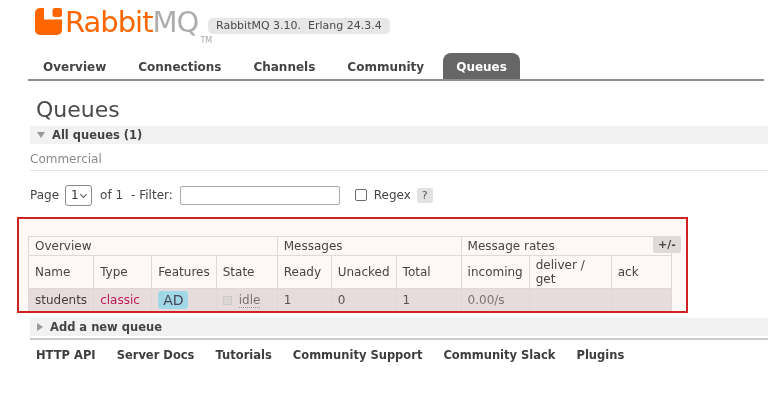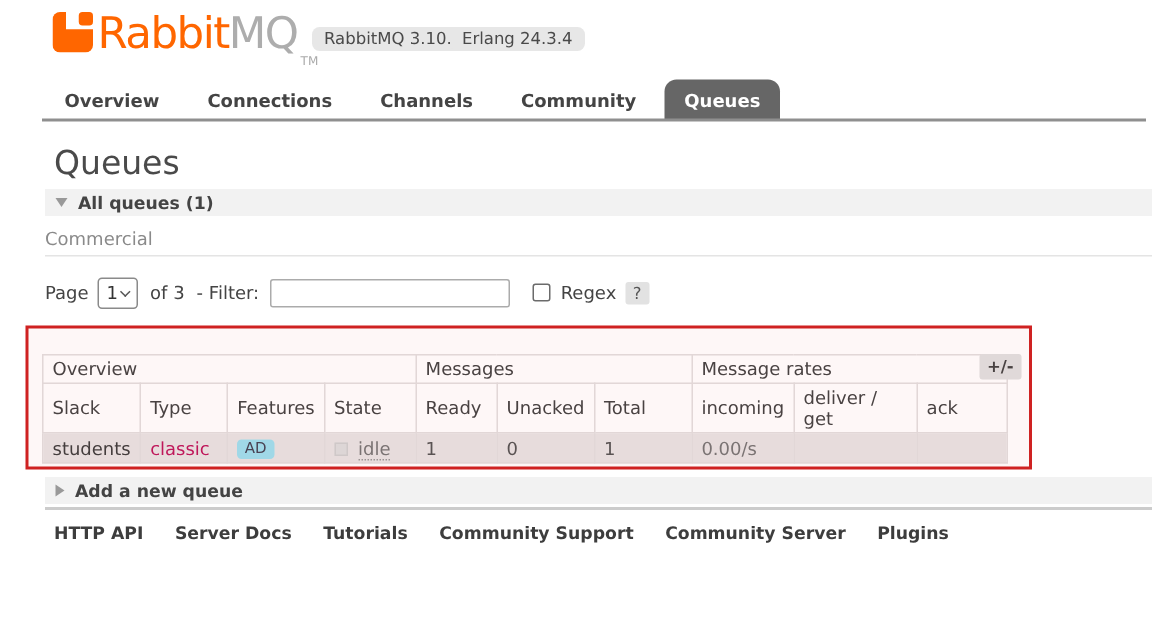--- a/index.html
+++ b/index.html
@@ -58,21 +58,21 @@
   table.queues th, table.queues td { border:1px solid #e2dede; padding:2px 6px; height:15px; text-align:left; font-weight:normal; }
   th.group { color:#444; }
   th.colhead { font-weight:bold; cursor:pointer; }
   th.colhead.plain { font-weight:normal; cursor:default; }
   tr.data-row td { background:#e8e4e4; }
   td.name { font-weight:bold; color:#3f3f3f; }
   td.type { color:#be185d; }
   td.center { text-align:center; }
   td.num { text-align:right; color:#555; }
   td.rate { text-align:right; color:#777; }
-  .feature-badge { display:inline-block; background:#9edfef; color:#445; border-radius:3px; padding:1px 5px; font-size:10px; }
+  .feature-badge { display:inline-block; background:#9edfef; color:#445; border-radius:3px; padding:1px 5px; font-size:14px; }
   .state-box { display:inline-block; width:9px; height:9px; background:#ddd; border:1px solid #cfcfcf; margin-right:7px; vertical-align:-1px; }
   .state-text { color:#777; border-bottom:1px dotted #999;margin-top:25px; }
   .plusminus { position:absolute; top:236px; left:653px; background:#e0e0e0; color:#444;
     font-size:11px; font-weight:bold; padding:2px 5px; border-radius:2px; cursor:pointer; }
 
   
   .annotation { position:absolute; left:17px; top:217px; width:671px; height:96px;
     border:2px solid #cf2222; background:rgba(220,20,20,0.035); pointer-events:none; z-index:9; }
 
   
@@ -116,21 +116,21 @@
   </div>
 
   <div class="pagination-heading">Commercial</div>
   <div class="pagination-line"></div>
   <div class="controls">
     <span class="ctl-label">Page</span>
     <div class="select-box">
       <span>1</span>
       <span class="chev"></span>
     </div>
-    <span class="of-label">of 3</span>
+    <span class="of-label">of 1</span>
     <span class="filter-label">- Filter:</span>
     <input class="filter-input" type="text" value="" style="">
     <div class="checkbox"></div>
     <span class="regex-label">Regex</span>
     <span class="help-badge">?</span>
   </div>
 
   <table class="queues">
     <colgroup>
       <col style="width:62px">
@@ -144,21 +144,21 @@
         <col style="width:82px">
         <col style="width:60px">
     </colgroup>
     <thead>
       <tr>
         <th class="group" colspan="4">Overview</th>
         <th class="group" colspan="3">Messages</th>
         <th class="group" colspan="3">Message rates</th>
       </tr>
       <tr>
-        <th class="colhead">Slack</th>
+        <th class="colhead">Name</th>
         <th class="colhead">Type</th>
         <th class="colhead plain">Features</th>
         <th class="colhead">State</th>
         <th class="colhead">Ready</th>
         <th class="colhead">Unacked</th>
         <th class="colhead">Total</th>
         <th class="colhead">incoming</th>
         <th class="colhead">deliver / get</th>
         <th class="colhead">ack</th>
       </tr>
@@ -190,18 +190,18 @@
     <span class="tri-right"></span>
     <span>Add a new queue</span>
   </div>
 
   <div class="footer-line"></div>
   <div class="footer">
     <a>HTTP API</a>
     <a>Server Docs</a>
     <a>Tutorials</a>
     <a>Community Support</a>
-    <a>Community Server</a>
+    <a>Community Slack</a>
     <a>Plugins</a>
 
   </div>
 
 </div>
 
 </body></html>

